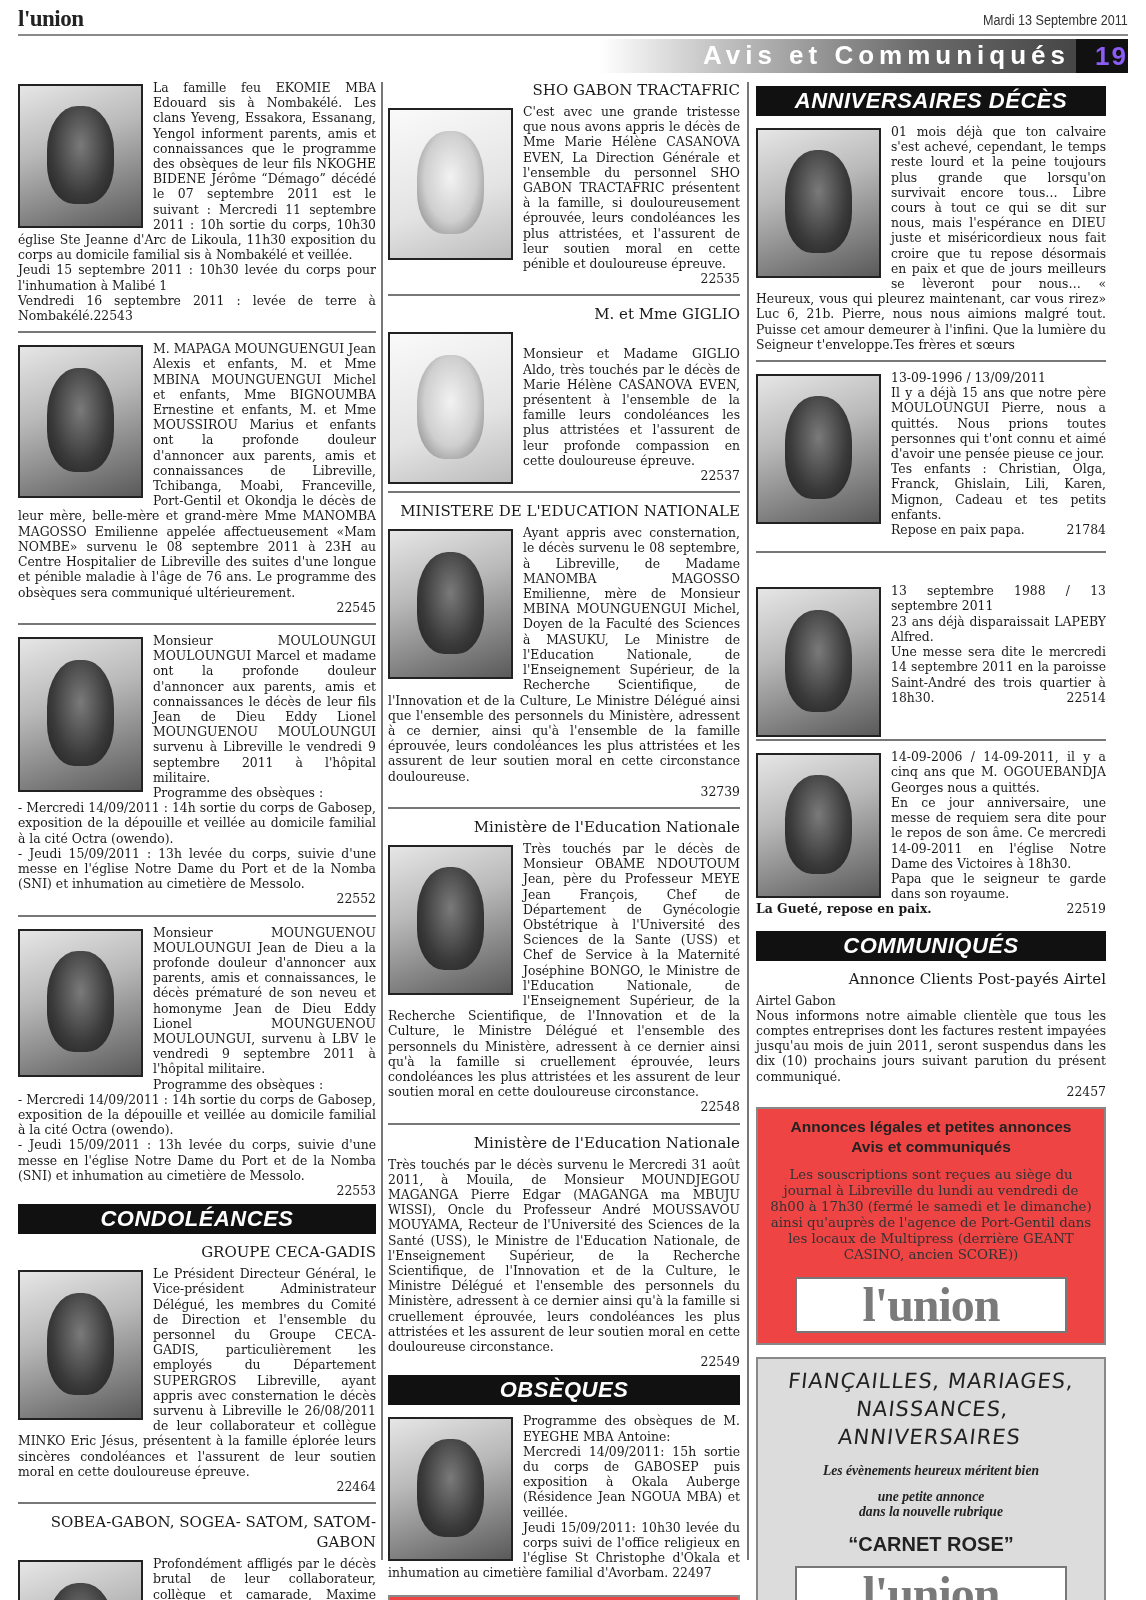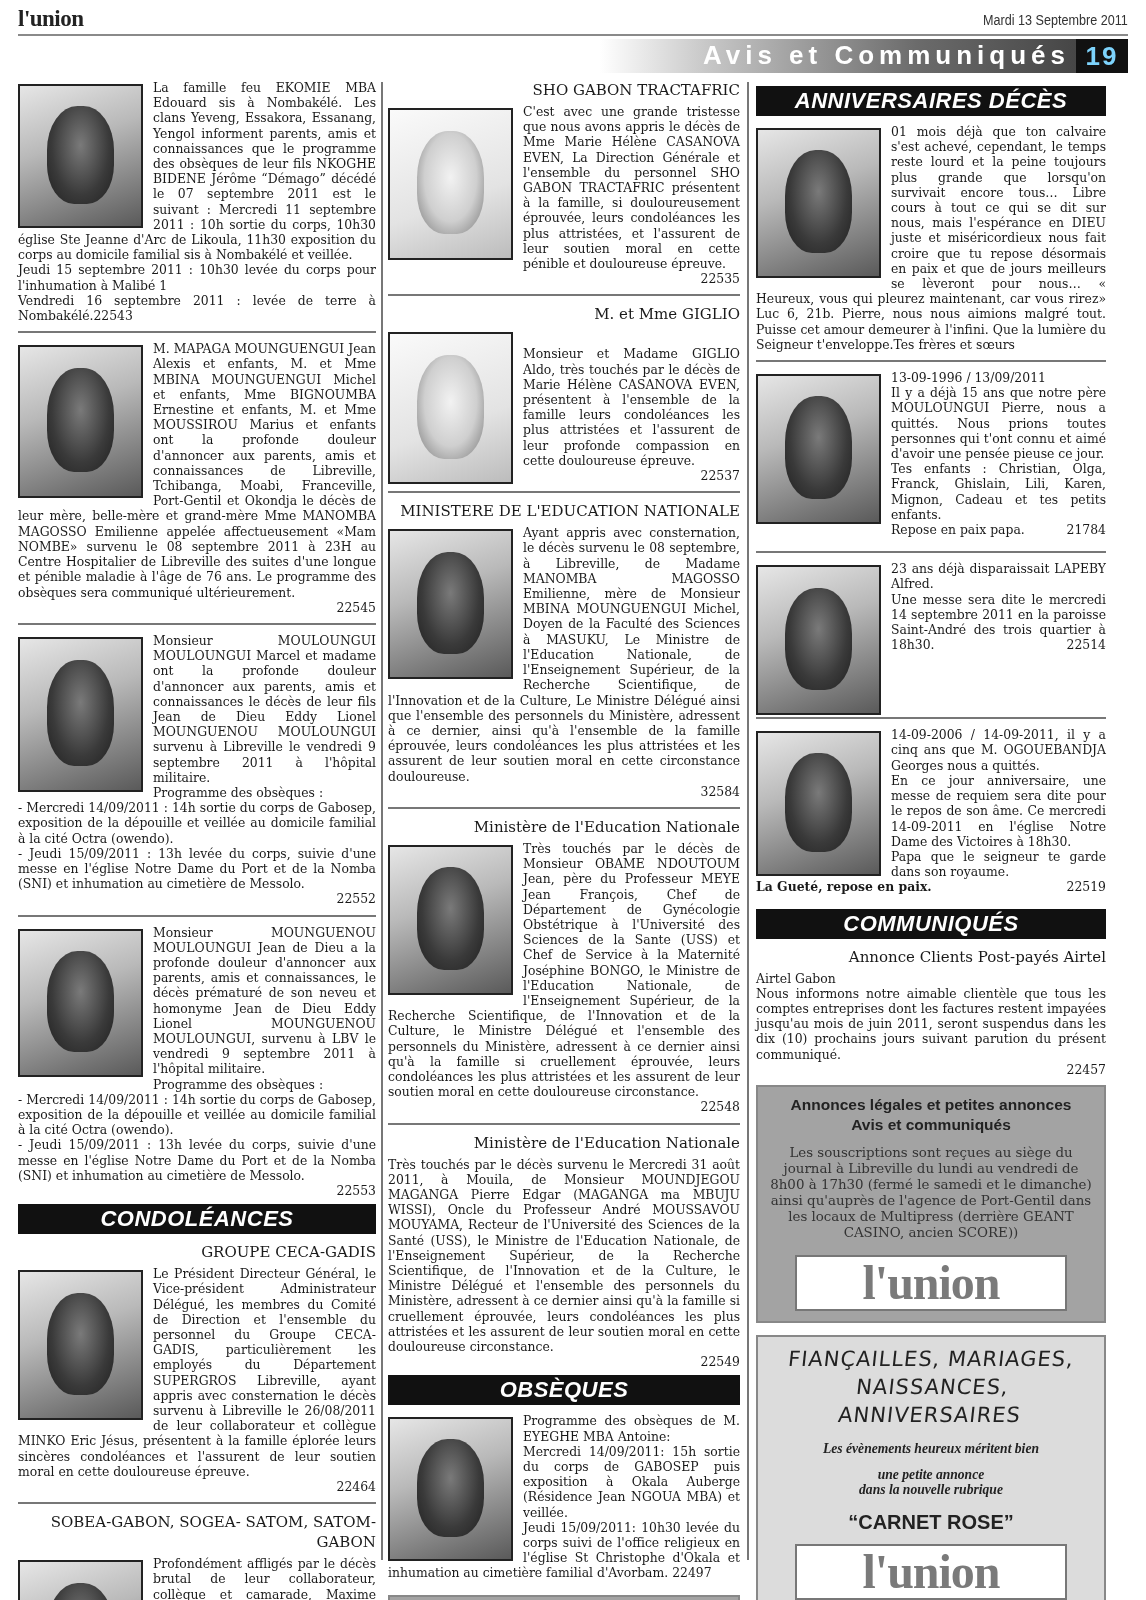--- a/index.html
+++ b/index.html
@@ -6,21 +6,21 @@
   html, body { width: 1146px; height: 1600px; background: #ffffff; overflow: hidden; }
   body { font-family: "DejaVu Serif", "Liberation Serif", serif; color: #1a1a1a; position: relative; }
 
   .masthead { position: absolute; left: 18px; top: 4px; width: 1110px; height: 32px; border-bottom: 2px solid #8a8a8a; }
   .masthead .logo { position: absolute; left: 0; top: 2px; font-family: "Liberation Serif", serif; font-weight: bold; font-size: 23px; letter-spacing: -0.5px; color: #222; }
   .masthead .date { position: absolute; right: 0; top: 8px; font-family: "Liberation Sans", sans-serif; font-size: 14px; color: #333; transform: scaleX(0.9); transform-origin: right; }
 
   .section-banner { position: absolute; left: 600px; top: 39px; width: 528px; height: 34px;
     background: linear-gradient(to right, #ffffff 0%, #c8c8c8 20%, #6b6b6b 60%, #3a3a3a 100%); }
   .section-banner .title { position: absolute; right: 58px; top: 1px; font-family: "Liberation Sans", sans-serif; font-weight: bold; font-size: 26px; color: #fff; letter-spacing: 5px; }
-  .section-banner .page-num { position: absolute; right: 0; top: 0; width: 52px; height: 34px; background: #111; color: #7dd3fc; font-family: "Liberation Sans", sans-serif; font-weight: bold; font-size: 26px; text-align: center; line-height: 34px; letter-spacing: 2px; }
+  .section-banner .page-num { position: absolute; right: 0; top: 0; width: 52px; height: 34px; background: #111; color: #8b5cf6; font-family: "Liberation Sans", sans-serif; font-weight: bold; font-size: 26px; text-align: right; line-height: 34px; letter-spacing: 2px; }
 
   .col { position: absolute; top: 80px; }
   .col1 { left: 18px; width: 358px; }
   .col2 { left: 388px; width: 352px; }
   .col3 { left: 756px; width: 350px; }
   .vrule { position: absolute; top: 82px; width: 2px; background: #777; height: 1478px; }
 
   .notice { position: relative; font-size: 12.4px; line-height: 15.2px; text-align: justify; }
   .notice p { margin: 0; }
   .notice .photo { float: left; width: 125px; margin: 4px 10px 2px 0; border: 2px solid #222; background: linear-gradient(160deg, #e6e6e6 0%, #b9b9b9 40%, #5a5a5a 100%); position: relative; overflow: hidden; }
@@ -28,21 +28,21 @@
   .notice .photo.light .face { background: radial-gradient(ellipse at 50% 45%, #f2f2f2 0%, #cfcfcf 55%, #777 100%); }
   .notice .photo.light { background: linear-gradient(160deg, #fafafa 0%, #e3e3e3 60%, #bcbcbc 100%); }
   .notice .ref { float: right; }
   .notice b { font-weight: bold; }
   .notice .sig { clear: both; }
   .hr { height: 0; border-top: 2px solid #777; margin: 8px 0 8px 0; clear: both; }
   .notice-title { text-align: right; font-size: 15px; line-height: 20px; margin-bottom: 4px; }
 
   .cat-banner { background: #111; color: #fff; font-family: "Liberation Sans", sans-serif; font-weight: bold; font-style: italic; text-align: center; font-size: 22px; height: 30px; line-height: 30px; letter-spacing: 0.5px; margin: 6px 0 8px 0; clear: both; }
 
-  .ad-box { background: #a3a3a3; border: 2px solid #888; text-align: center; padding: 8px 8px 10px 8px; clear: both; }
+  .ad-box { background: #ef4444; border: 2px solid #888; text-align: center; padding: 8px 8px 10px 8px; clear: both; }
   .ad-box .h { font-family: "Liberation Sans", sans-serif; font-weight: bold; font-size: 15.5px; line-height: 20px; color: #222; }
   .ad-box .body { font-size: 13.4px; line-height: 16px; margin-top: 10px; color: #333; }
   .ad-box .logo-box { margin: 14px auto 0 auto; width: 272px; height: 56px; background: #fff; border: 2px solid #777; font-family: "Liberation Serif", serif; font-weight: bold; font-size: 48px; line-height: 52px; color: #7a7a7a; letter-spacing: -1px; }
   .ad-box .script { font-family: "DejaVu Sans", sans-serif; font-size: 21px; line-height: 28px; letter-spacing: 1px; color: #222; transform: skewX(-6deg); }
   .ad-box .italic { font-style: italic; font-weight: bold; font-size: 13.6px; line-height: 15px; margin-top: 12px; color: #222; font-family: "Liberation Serif", serif; }
   .ad-box .carnet { font-family: "Liberation Sans", sans-serif; font-weight: bold; font-size: 20px; margin-top: 14px; color: #222; }
 </style>
 </head>
 <body>
 
@@ -143,21 +143,21 @@
     <p><span class="ref">22537</span>&nbsp;</p>
   </div>
   <div class="hr"></div>
 
   <div class="notice">
     <div class="notice-title">MINISTERE DE L'EDUCATION NATIONALE</div>
     <div class="photo" style="height:150px">
         <div class="face"></div>
       </div>
     <p>Ayant appris avec consternation, le décès survenu le 08 septembre, à Libreville, de Madame MANOMBA MAGOSSO Emilienne, mère de Monsieur MBINA MOUNGUENGUI Michel, Doyen de la Faculté des Sciences à MASUKU, Le Ministre de l'Education Nationale, de l'Enseignement Supérieur, de la Recherche Scientifique, de l'Innovation et de la Culture, Le Ministre Délégué ainsi que l'ensemble des personnels du Ministère, adressent à ce dernier, ainsi qu'à l'ensemble de la famille éprouvée, leurs condoléances les plus attristées et les assurent de leur soutien moral en cette circonstance douloureuse.</p>
-    <p class="sig"><span class="ref">32584</span>&nbsp;</p>
+    <p class="sig"><span class="ref">32739</span>&nbsp;</p>
   </div>
   <div class="hr"></div>
 
   <div class="notice">
     <div class="notice-title">Ministère de l'Education Nationale</div>
     <div class="photo" style="height:150px">
         <div class="face"></div>
       </div>
     <p>Très touchés par le décès de Monsieur OBAME NDOUTOUM Jean, père du Professeur MEYE Jean François, Chef de Département de Gynécologie Obstétrique à l'Université des Sciences de la Sante (USS) et Chef de Service à la Maternité Joséphine BONGO, le Ministre de l'Education Nationale, de l'Enseignement Supérieur, de la Recherche Scientifique, de l'Innovation et de la Culture, le Ministre Délégué et l'ensemble des personnels du Ministère, adressent à ce dernier ainsi qu'à la famille si cruellement éprouvée, leurs condoléances les plus attristées et les assurent de leur soutien moral en cette douloureuse circonstance.</p>
     <p class="sig"><span class="ref">22548</span>&nbsp;</p>
@@ -207,20 +207,21 @@
     <p>Il y a déjà 15 ans que notre père MOULOUNGUI Pierre, nous a quittés. Nous prions toutes personnes qui t'ont connu et aimé d'avoir une pensée pieuse ce jour.</p>
     <p>Tes enfants : Christian, Olga, Franck, Ghislain, Lili, Karen, Mignon, Cadeau et tes petits enfants.</p>
     <p><span>Repose en paix papa.</span><span class="ref">21784</span></p>
   </div>
   <div class="hr" style="margin-top:14px"></div>
 
   <div class="notice">
     <div class="photo" style="height:150px">
         <div class="face"></div>
       </div>
+    <p style="margin-top:30px">13 septembre 1988 / 13 septembre 2011</p>
     <p>23 ans déjà disparaissait LAPEBY Alfred.</p>
     <p><span>Une messe sera dite le mercredi 14 septembre 2011 en la paroisse Saint-André des trois quartier à 18h30.</span><span class="ref">22514</span></p>
   </div>
   <div class="hr" style="margin-top:26px"></div>
 
   <div class="notice">
     <div class="photo" style="height:145px">
         <div class="face"></div>
       </div>
     <p>14-09-2006 / 14-09-2011, il y a cinq ans que M. OGOUEBANDJA Georges nous a quittés.</p>

